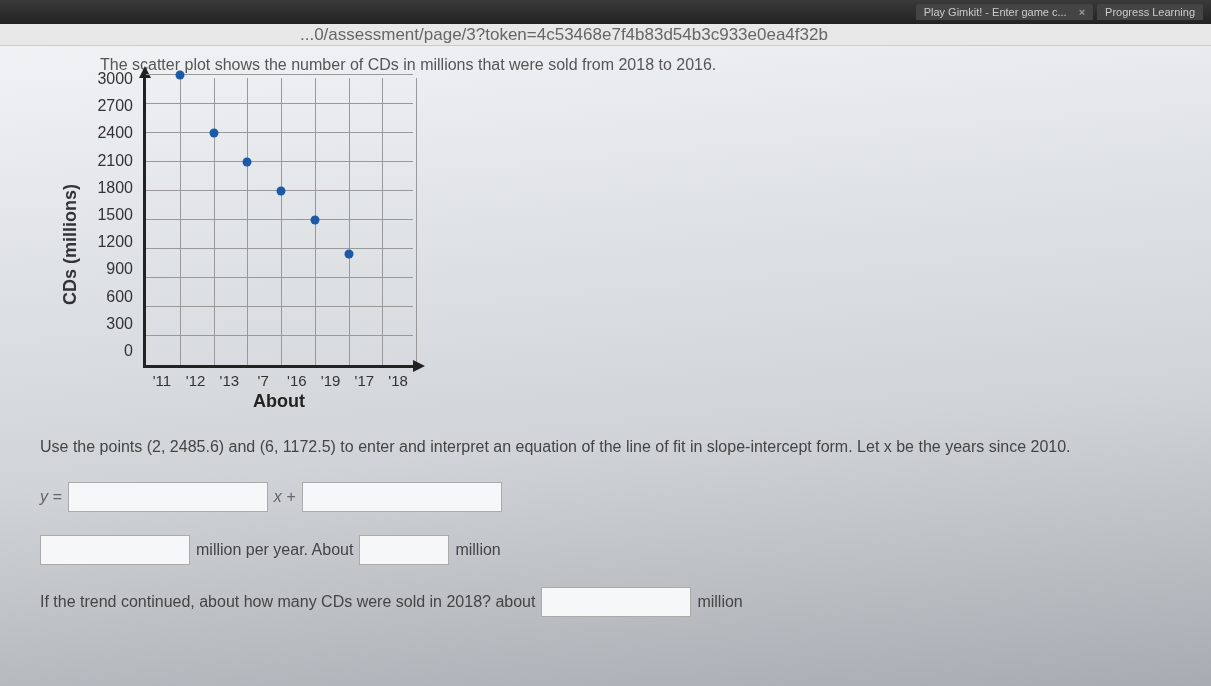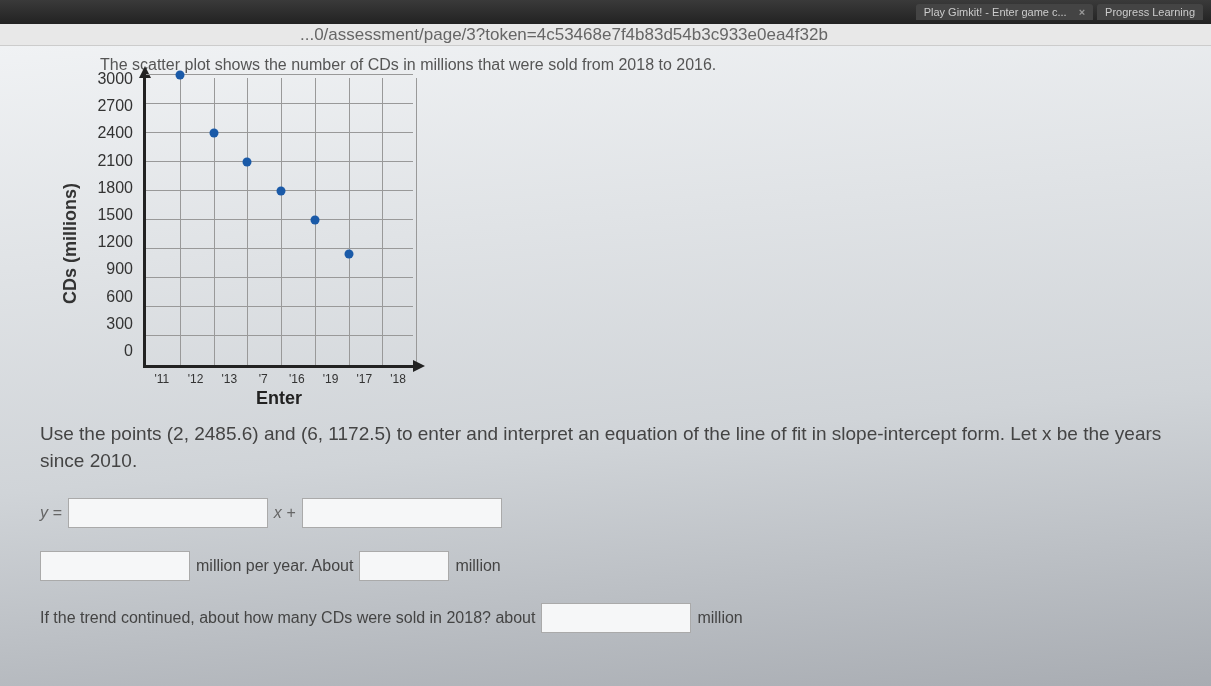--- a/index.html
+++ b/index.html
@@ -116,39 +116,39 @@
   .vline { position: absolute; top: 0; bottom: 0; border-left: 1px solid #999; }
   .pt {
     position: absolute;
     width: 9px; height: 9px;
     background: #1a5aa8;
     border-radius: 50%;
     transform: translate(-50%, 50%);
   }
   .x-ticks {
     display: flex;
-    font-size: 12px;
+    font-size: 15px;
     color: #333;
     margin-top: 4px;
     padding-left: 2px;
     align-items: center;
   }
   .x-ticks span { width: 33.75px; text-align: center; font-weight: 500; }
   .x-axis-label {
     text-align: center;
     font-weight: bold;
     font-size: 18px;
     color: #222;
     margin-top: 2px;
   }
   .chart-inner { position: relative; margin-left: 56px; }
   .question {
-    font-size: 19px;
+    font-size: 16px;
     color: #444;
-    margin: 12px 0 24px 0;
+    margin: 24px 0 24px 0;
     line-height: 1.4;
   }
   .eq-row {
     display: flex;
     align-items: center;
     gap: 6px;
     margin-bottom: 22px;
     font-size: 16px;
     font-style: italic;
     color: #666;
@@ -240,21 +240,21 @@
       <div class="x-ticks">
         <span>'11</span>
         <span>'12</span>
         <span>'13</span>
         <span>'7</span>
         <span>'16</span>
         <span>'19</span>
         <span>'17</span>
         <span>'18</span>
       </div>
-      <div class="x-axis-label">Enter</div>
+      <div class="x-axis-label">About</div>
     </div>
   </div>
 
   <div class="question">Use the points (2, 2485.6) and (6, 1172.5) to enter and interpret an equation of the line of fit in slope-intercept form. Let x be the years since 2010.</div>
 
   <div class="eq-row">
     <span>y =</span>
     <input class="ans w-big" style="">
     <span>x +</span>
     <input class="ans w-big" style="">

